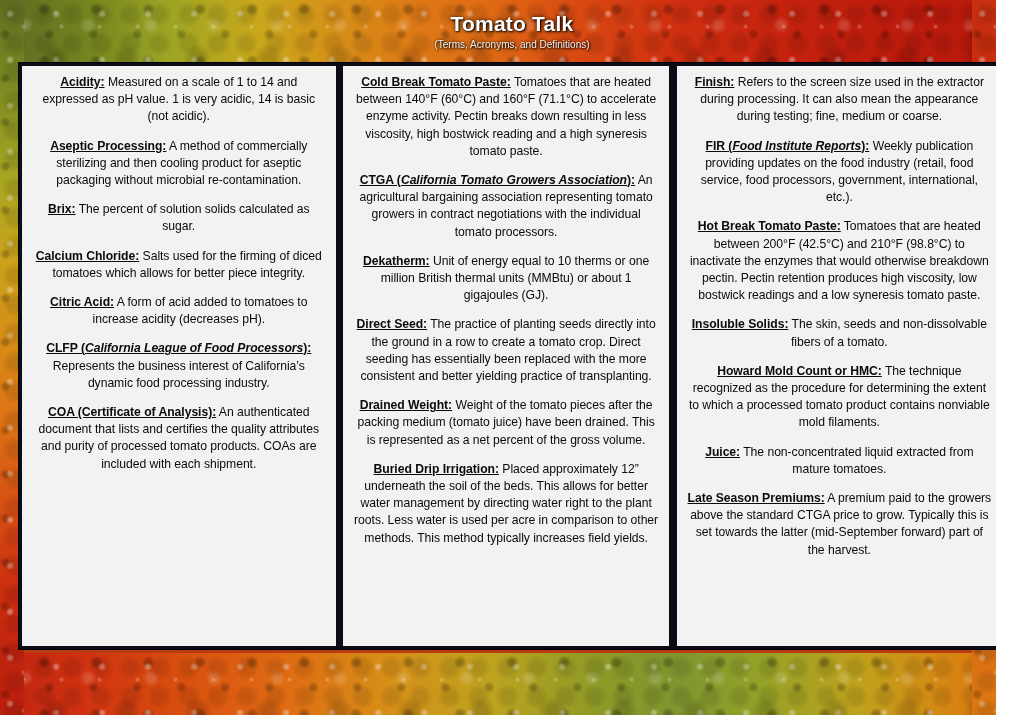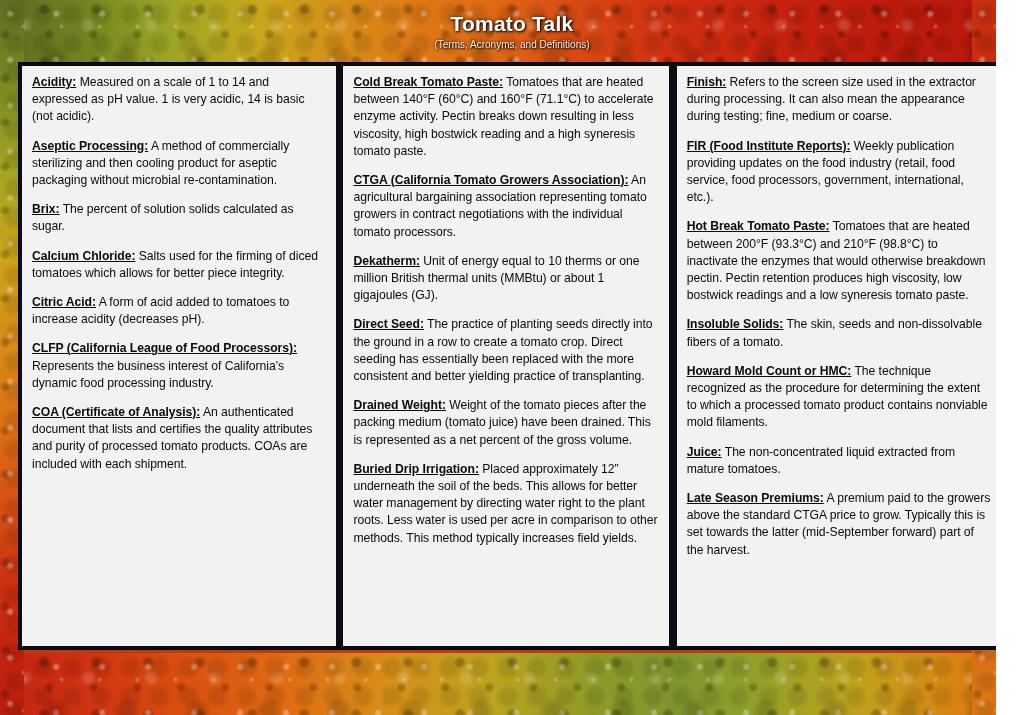--- a/index.html
+++ b/index.html
@@ -178,31 +178,32 @@
   }
   .col-1 { width: 318px; }
   .col-2 { width: 330px; margin-left: 4px; }
   .col-3 { width: 330px; margin-left: 4px; }
 
   .entry {
     margin: 0 0 12px 0;
     font-size: 12.2px;
     line-height: 1.41;
     color: #0a0a0a;
-    text-align: left;
+    text-align: center;
     letter-spacing: -0.05px;
   }
   .entry:last-child { margin-bottom: 0; }
 
   .term {
     font-weight: bold;
     text-decoration: underline;
     text-underline-offset: 1px;
   }
   .term .ital {
+    font-style: italic;
   }
   .defn {
     font-weight: normal;
   }
 
   
   .col-gap {
     width: 4px;
     background: #0c0c14;
   }
@@ -254,21 +255,21 @@
         <p class="entry"><span class="term"><span>CTGA (</span><span class="ital">California Tomato Growers Association</span><span>):</span></span><span class="defn"> An agricultural bargaining association representing tomato growers in contract negotiations with the individual tomato processors.</span></p>
         <p class="entry"><span class="term"><span>Dekatherm:</span></span><span class="defn">  Unit of energy equal to 10 therms or one million British thermal units (MMBtu) or about 1 gigajoules (GJ).</span></p>
         <p class="entry"><span class="term"><span>Direct Seed:</span></span><span class="defn">  The practice of planting seeds directly into the ground in a row to create a tomato crop.  Direct seeding has essentially been replaced with the more consistent and better yielding practice of transplanting.</span></p>
         <p class="entry"><span class="term"><span>Drained Weight:</span></span><span class="defn">  Weight of the tomato pieces after the packing medium (tomato juice) have been drained.  This is represented as a net percent of the gross volume.</span></p>
         <p class="entry"><span class="term"><span>Buried Drip Irrigation:</span></span><span class="defn">  Placed approximately 12” underneath the soil of the beds.  This allows for better water management by directing water right to the plant roots.  Less water is used per acre in comparison to other methods.  This method typically increases field yields.</span></p>
       </div>
     <div class="col-gap"></div>
     <div class="column col-3">
         <p class="entry"><span class="term"><span>Finish:</span></span><span class="defn">  Refers to the screen size used in the extractor during processing.  It can also mean the appearance during testing; fine, medium or coarse.</span></p>
         <p class="entry"><span class="term"><span>FIR (</span><span class="ital">Food Institute Reports</span><span>):</span></span><span class="defn">  Weekly publication providing updates on the food industry (retail, food service, food processors, government, international, etc.).</span></p>
-        <p class="entry"><span class="term"><span>Hot Break Tomato Paste:</span></span><span class="defn">  Tomatoes that are heated between 200°F (93.3°C) and  210°F (98.8°C) to inactivate the enzymes that would otherwise breakdown pectin.  Pectin retention produces high viscosity, low bostwick readings and a low syneresis tomato paste.</span></p>
+        <p class="entry"><span class="term"><span>Hot Break Tomato Paste:</span></span><span class="defn">  Tomatoes that are heated between 200°F (42.5°C) and  210°F (98.8°C) to inactivate the enzymes that would otherwise breakdown pectin.  Pectin retention produces high viscosity, low bostwick readings and a low syneresis tomato paste.</span></p>
         <p class="entry"><span class="term"><span>Insoluble Solids:</span></span><span class="defn">  The skin, seeds and non-dissolvable fibers of a tomato.</span></p>
         <p class="entry"><span class="term"><span>Howard Mold Count or HMC:</span></span><span class="defn"> The technique recognized as the procedure for determining the extent to which a processed tomato product contains nonviable mold filaments.</span></p>
         <p class="entry"><span class="term"><span>Juice:</span></span><span class="defn">  The non-concentrated liquid extracted from mature tomatoes.</span></p>
         <p class="entry"><span class="term"><span>Late Season Premiums:</span></span><span class="defn">  A premium paid to the growers above the standard CTGA price to grow. Typically this is set towards the latter (mid-September forward) part of the harvest.</span></p>
       </div>
   </div>
 
 </div>
 
 </body></html>

